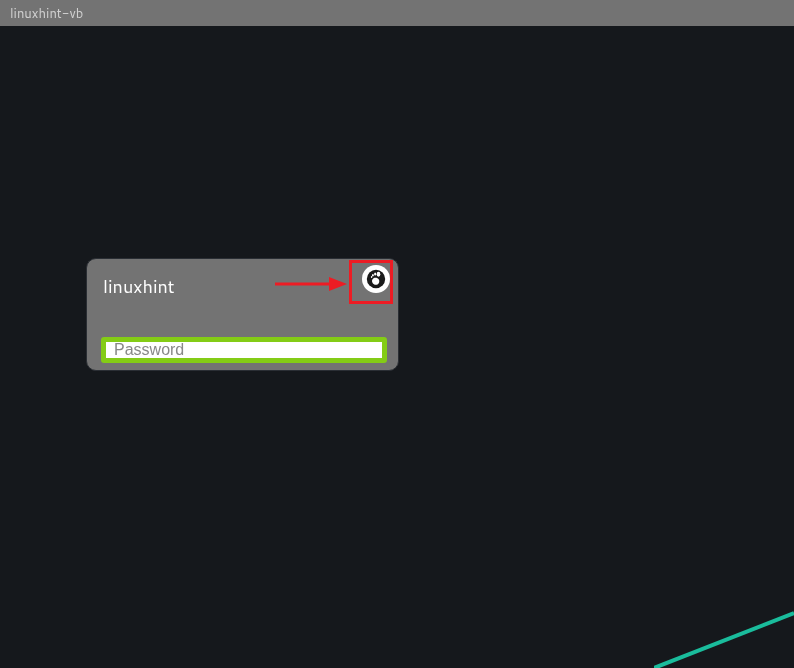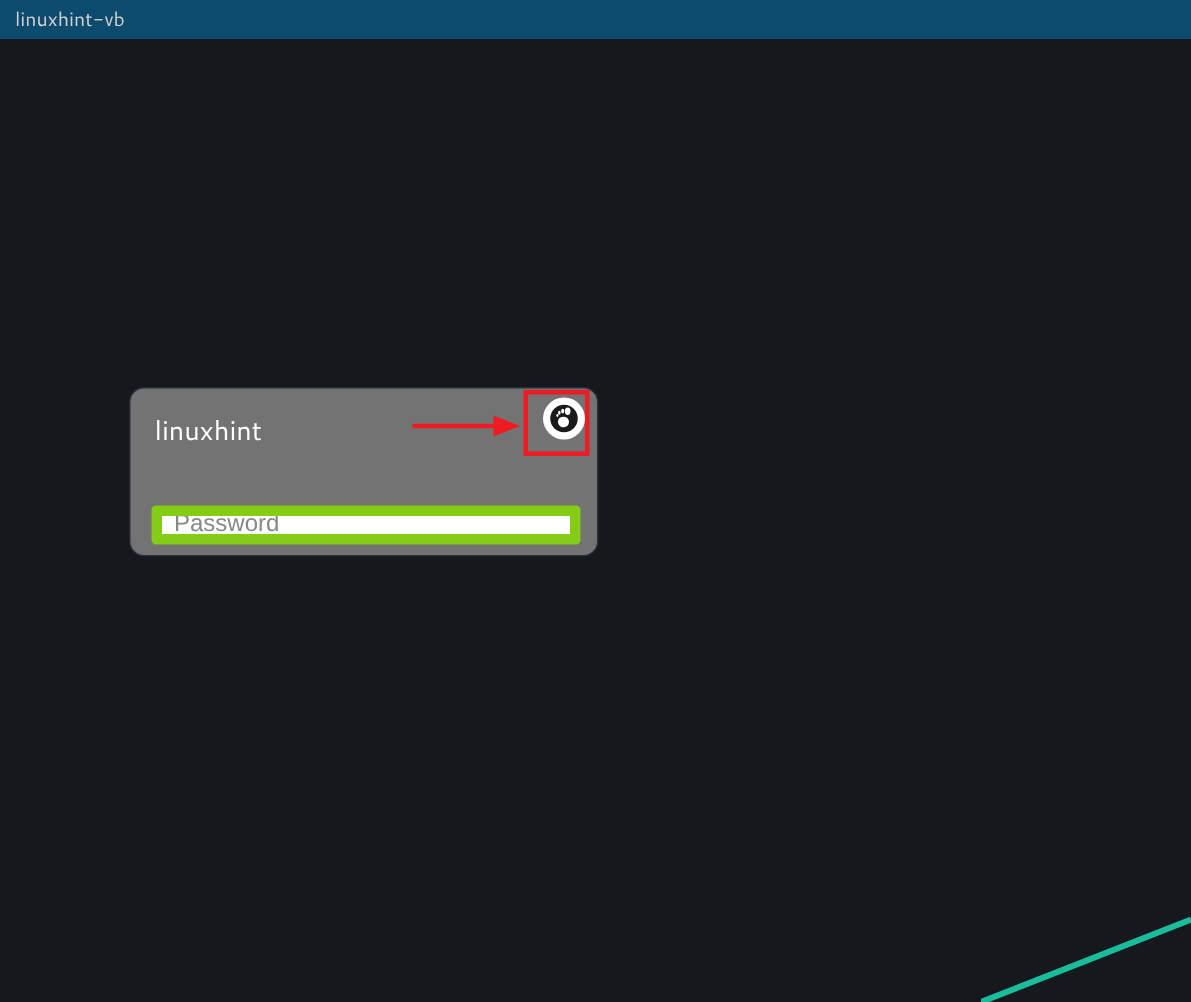--- a/index.html
+++ b/index.html
@@ -10,21 +10,21 @@
     body {
       width: 794px;
       height: 668px;
       background: #000000;
       font-family: "Cantarell", "Ubuntu", sans-serif;
       overflow: hidden;
       position: relative;
     }
     .top-bar {
       height: 35px;
-      background: #0c4a6e;
+      background: #737373;
       padding: 4px 10px;
       color: #d0d0d0;
       font-size: 13px;
     }
     .desktop-area {
       position: absolute;
       top: 26px;
       left: 0;
       right: 0;
       bottom: 0;
@@ -45,21 +45,21 @@
       color: #ffffff;
       font-size: 18px;
       font-weight: 400;
       margin-bottom: 38px;
       margin-left: 2px;
     }
     .password-input {
       width: 286px;
       height: 26px;
       background: #ffffff;
-      border: 7px solid #84cc16;
+      border: 5px solid #84cc16;
       border-radius: 3px;
       padding: 2px 8px;
       font-size: 16px;
       color: #555;
       outline: none;
     }
     .password-input::placeholder {
       color: #888888;
       font-size: 16px;
     }

